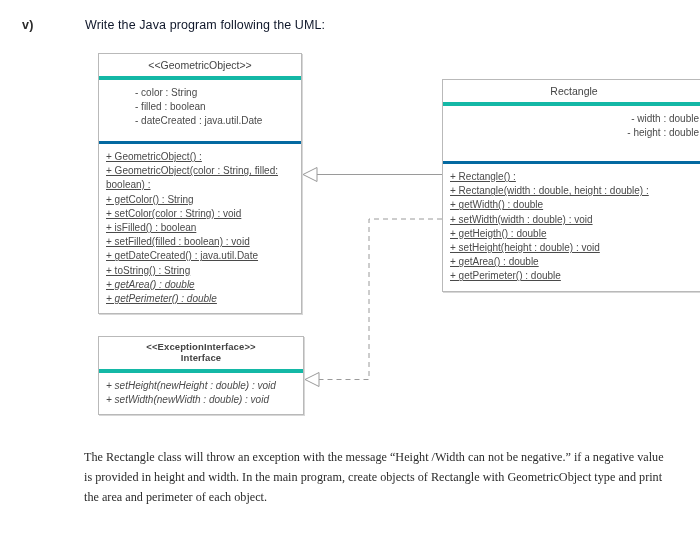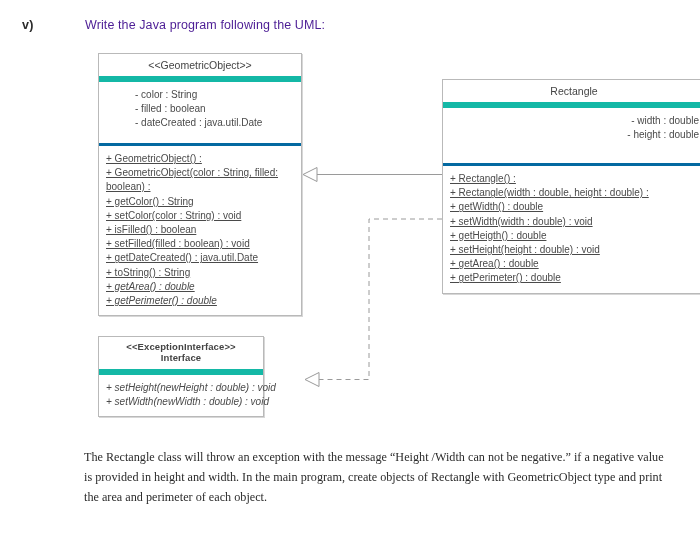--- a/index.html
+++ b/index.html
@@ -25,39 +25,39 @@
     font-weight: bold;
     color: #2b2b2b;
     letter-spacing: .2px;
   }
   #question-heading {
     position: absolute;
     left: 85px;
     top: 18px;
     font-size: 12.5px;
     font-weight: normal;
-    color: #4c1d95;
+    color: #0f172a;
     white-space: nowrap;
     letter-spacing: .1px;
   }
 
   
   .uml-box {
     position: absolute;
     box-sizing: border-box;
     border: 1px solid #b9b9b9;
     background: #ffffff;
     box-shadow: 1px 1px 0 rgba(140,140,140,.35);
   }
   .uml-header {
     text-align: center;
     font-size: 10.5px;
     color: #444;
     padding: 5px 4px 5px 4px;
-    border-bottom: 6px solid #14b8a6;
+    border-bottom: 4px solid #14b8a6;
     line-height: 1.15;
   }
   .uml-header.bold {
     font-weight: bold;
     font-size: 9.5px;
     letter-spacing: .1px;
   }
   .uml-section {
     padding: 6px 6px 7px 7px;
     font-size: 10px;
@@ -89,21 +89,21 @@
   #rectangle-class {
     left: 442px;
     top: 79px;
     width: 264px;
   }
   #rectangle-class .uml-section.attributes { min-height: 42px; text-align: right; }
 
   #exceptioninterface-class {
     left: 98px;
     top: 336px;
-    width: 166px;
+    width: 206px;
   }
 
   
   .connector-layer {
     position: absolute;
     left: 0;
     top: 0;
     width: 700px;
     height: 536px;
     pointer-events: none;

